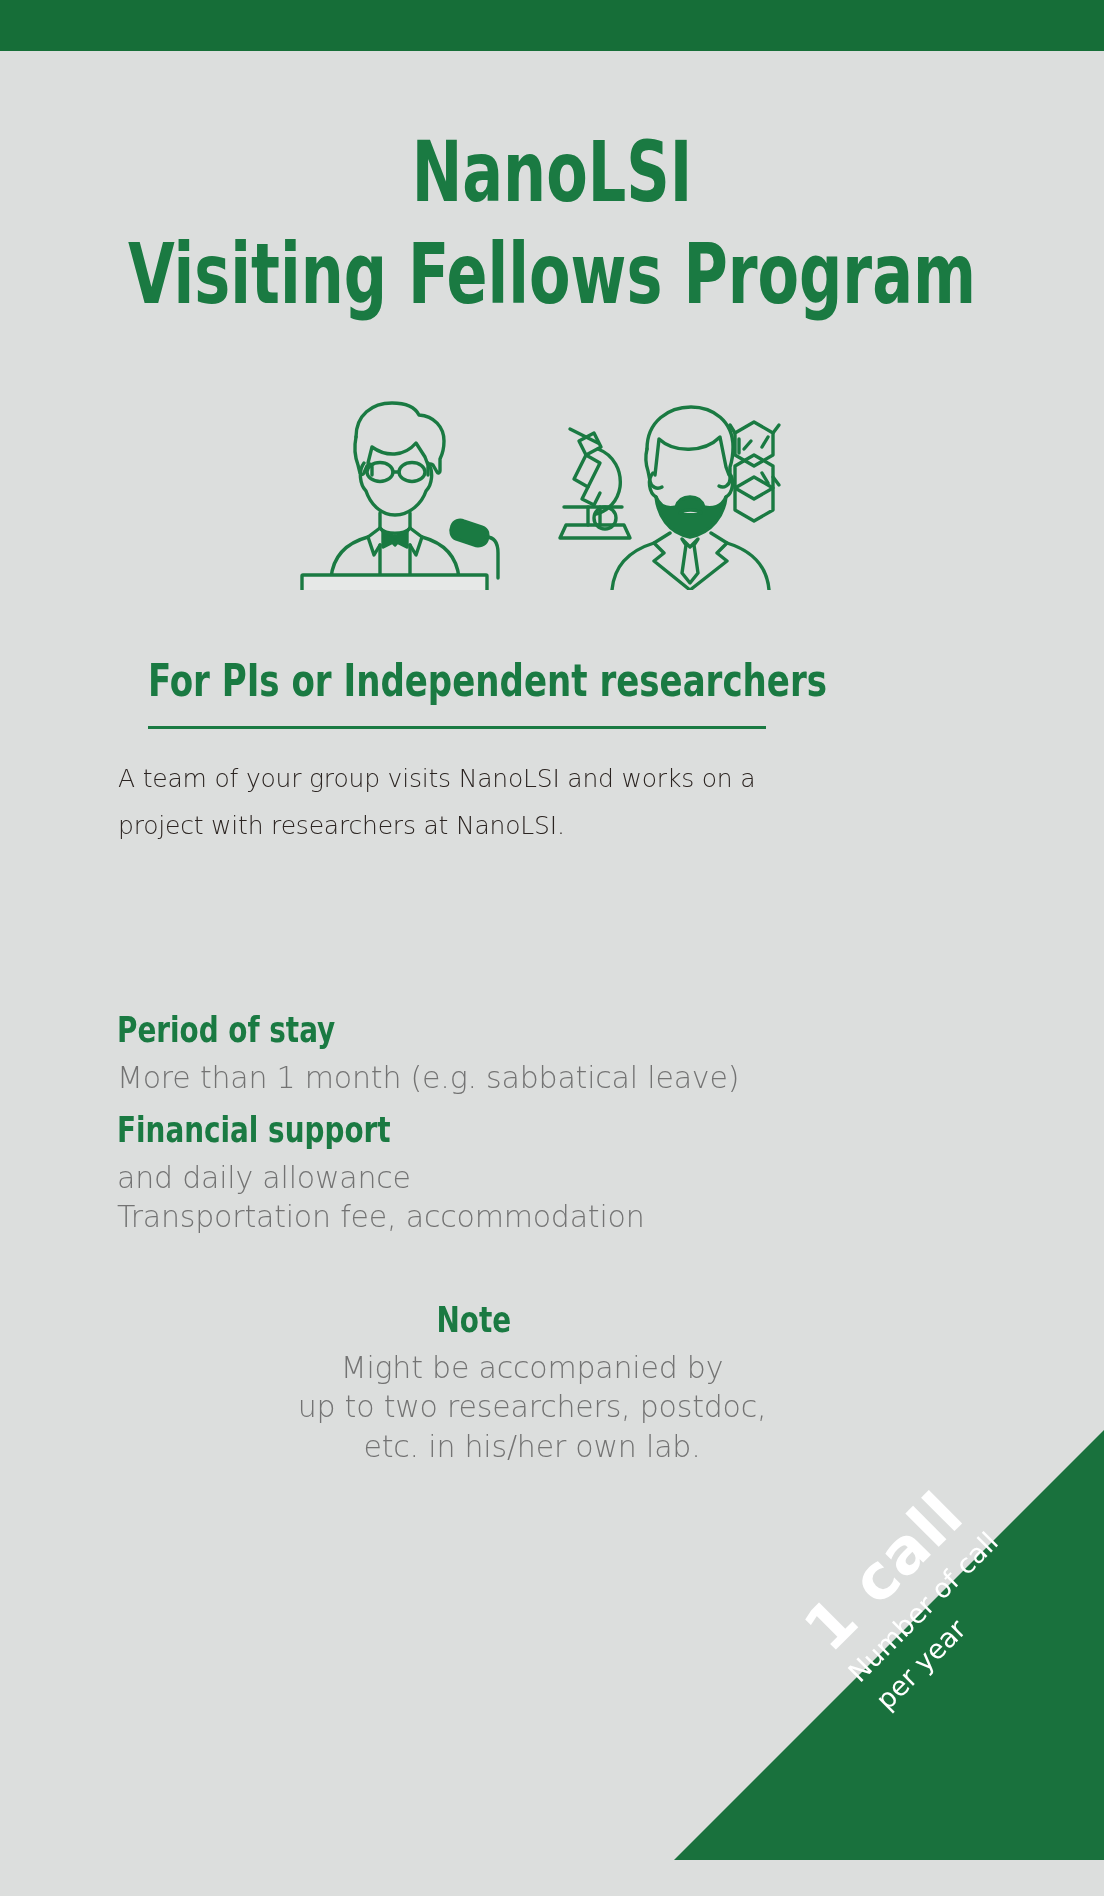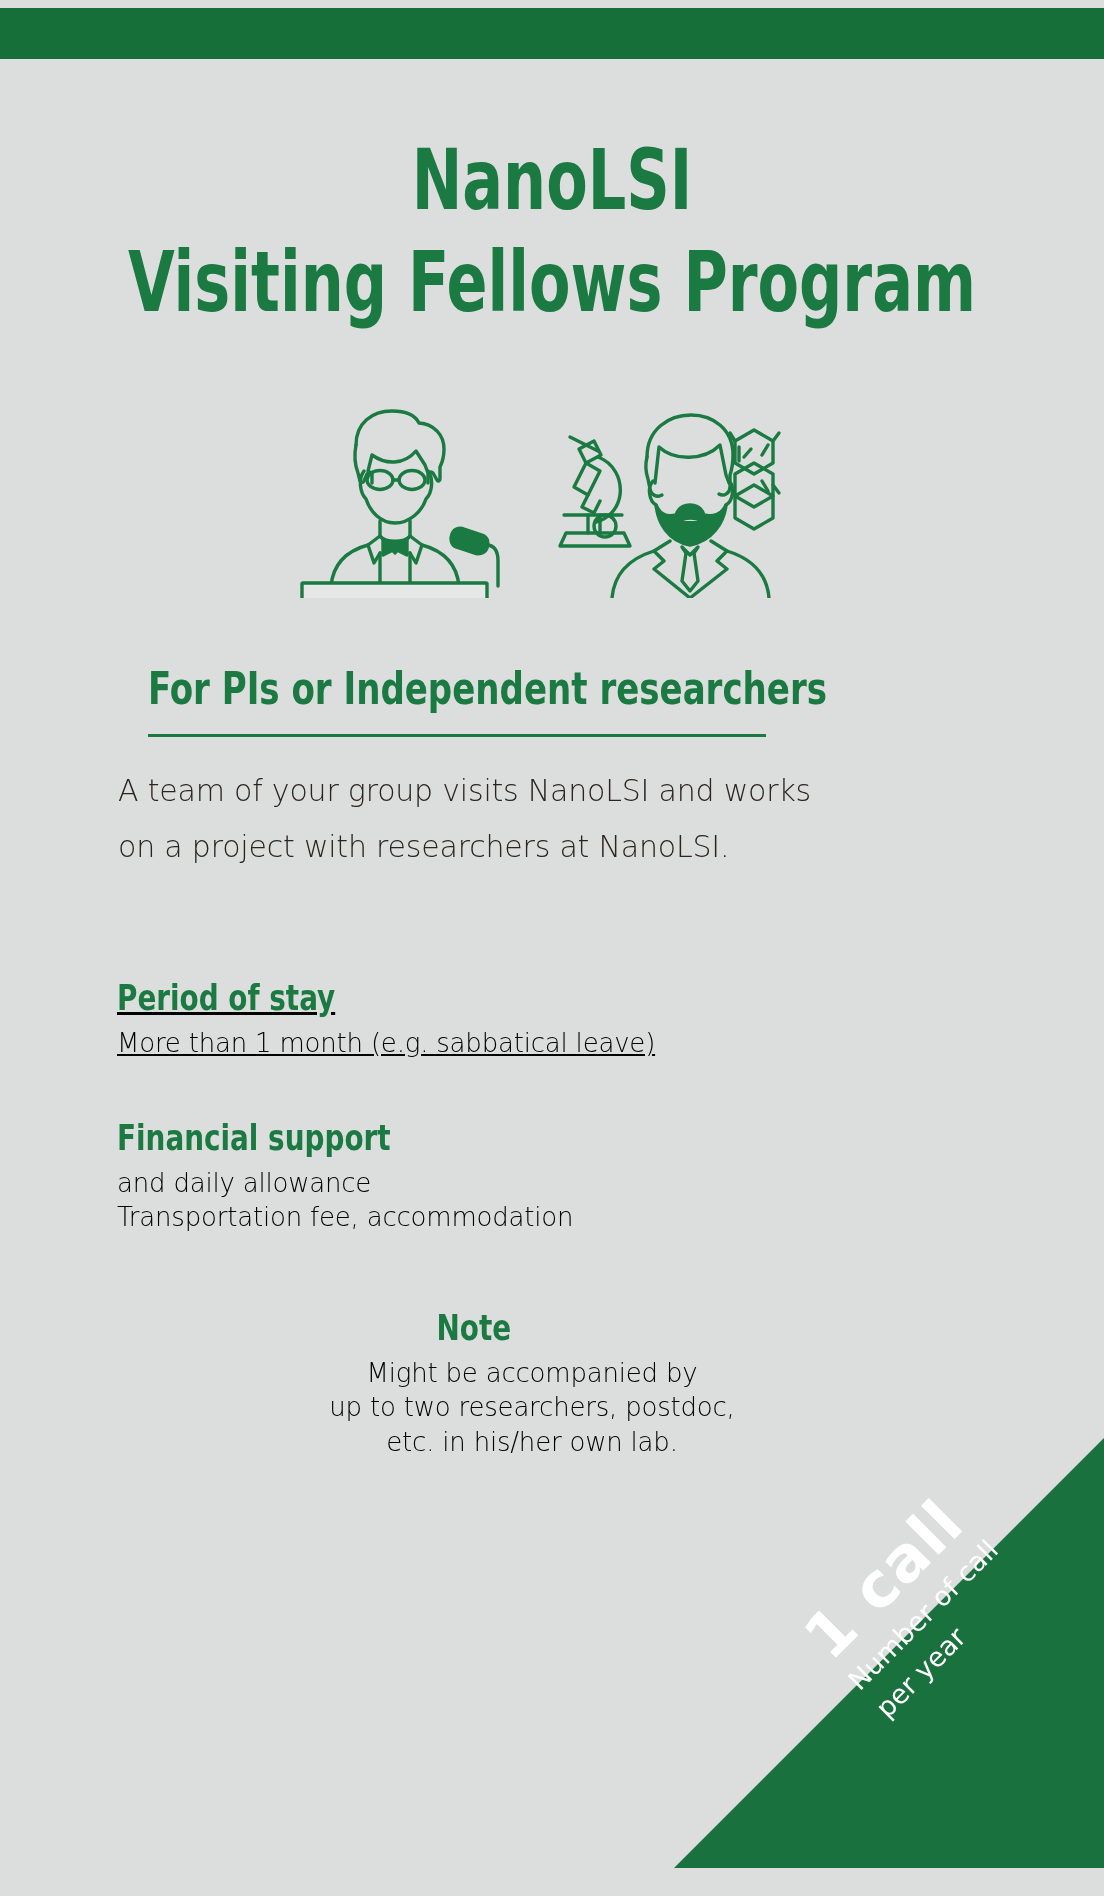--- a/index.html
+++ b/index.html
@@ -3,21 +3,21 @@
 <meta charset="utf-8">
 <style>
   html,body{margin:0;padding:0;}
   body{
     width:1104px;height:1896px;
     background:#dcdedd;
     font-family:"Liberation Sans",sans-serif;
     overflow:hidden;
     position:relative;
   }
-  .page{position:relative;width:1104px;height:1860px;overflow:hidden;background:#dcdedd;margin-top:8px;}
+  .page{position:relative;width:1104px;height:1860px;overflow:hidden;background:#dcdedd;}
 
   
   .topbar{position:absolute;left:0;top:0;width:1104px;height:51px;background:#166e38;}
 
   
   .title-block{position:absolute;left:0;top:130px;width:1104px;text-align:center;}
   .title-main,.title-sub{
     font-family:"DejaVu Sans Condensed","Liberation Sans Narrow","Liberation Sans",sans-serif;
     color:#1a7a42;
     font-weight:bold;
@@ -39,40 +39,40 @@
   .subhead{
     font-family:"DejaVu Sans Condensed","Liberation Sans Narrow","Liberation Sans",sans-serif;
     color:#1a7a42;font-size:44px;font-weight:bold;line-height:1.05;
     transform:scaleX(0.86);transform-origin:left center;white-space:nowrap;
   }
   .subrule{margin-top:22px;width:618px;height:3px;background:#1a7a42;}
 
   
   .intro{
     position:absolute;left:118px;top:755px;width:730px;
-    color:#2b2421;font-size:30px;line-height:1.88;font-weight:300;
+    color:#2b2421;font-size:25px;line-height:1.88;font-weight:300;
     font-family:"DejaVu Sans","Liberation Sans",sans-serif;
     letter-spacing:-0.2px;
   }
 
   .section{position:absolute;left:117px;width:830px;}
   .sec-label{
     font-family:"DejaVu Sans Condensed","Liberation Sans Narrow","Liberation Sans",sans-serif;
     color:#1a7a42;font-size:36px;font-weight:bold;line-height:1.1;
     transform:scaleX(0.86);transform-origin:left center;white-space:nowrap;
     margin-bottom:8px;
   }
   .sec-body{
-    color:#000000;font-size:26px;line-height:1.33;font-weight:300;
+    color:#737373;font-size:30px;line-height:1.33;font-weight:300;
     font-family:"DejaVu Sans","Liberation Sans",sans-serif;
     letter-spacing:-0.2px;
   }
   .sec-body div{white-space:nowrap;}
 
-  #sec-period{top:970px;text-decoration:underline;}
+  #sec-period{top:1010px;}
   #sec-financial{top:1110px;}
   #sec-note{top:1300px;text-align:center;}
 
   
   .ribbon{
     position:absolute;right:0;bottom:0;width:430px;height:430px;overflow:hidden;
   }
   .ribbon-tri{
     position:absolute;left:0;top:0;width:0;height:0;
     border-left:430px solid transparent;

